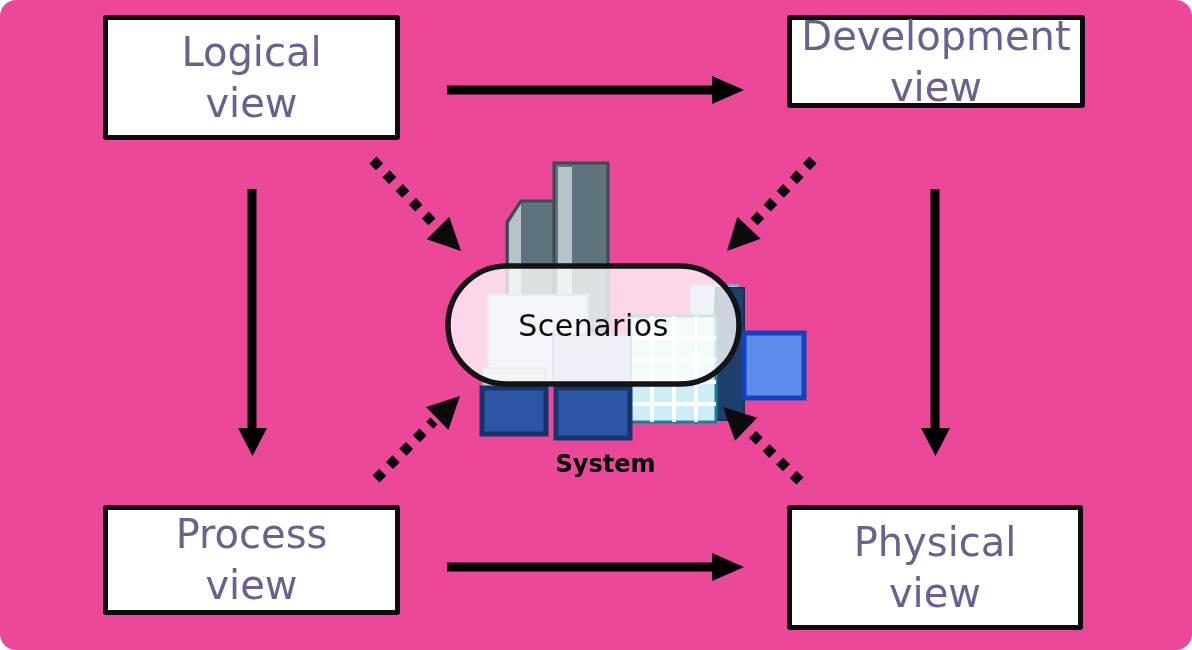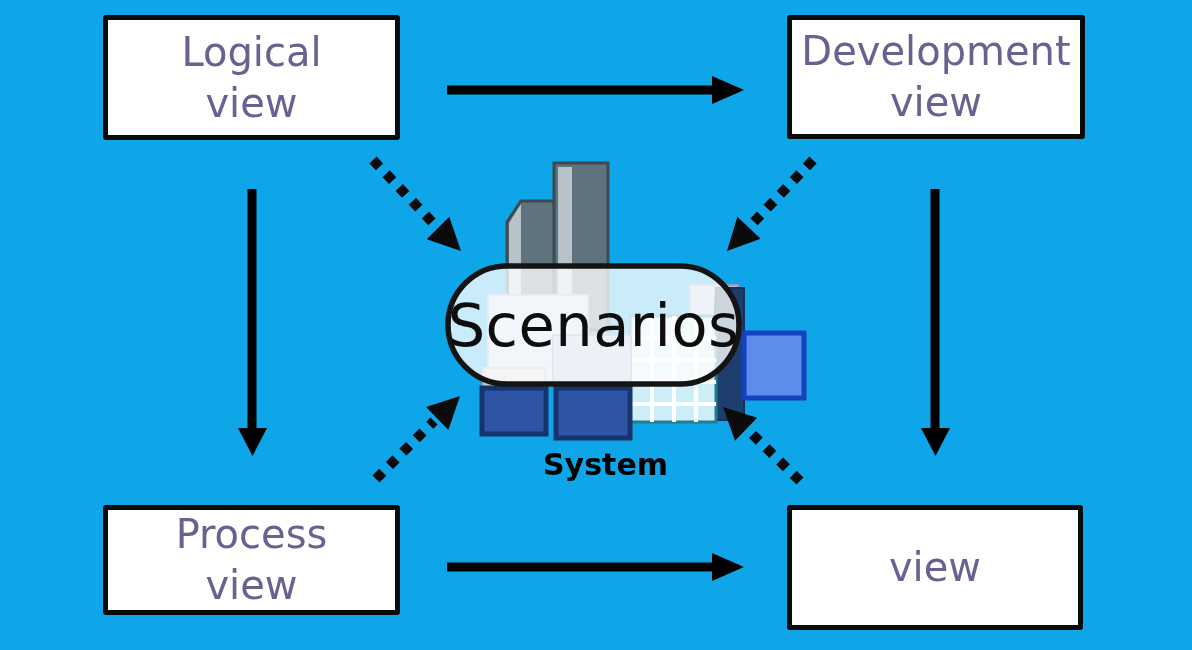--- a/index.html
+++ b/index.html
@@ -1,34 +1,35 @@
 <!DOCTYPE html>
 <html><head>
 <meta charset="utf-8">
 <style>
   html,body{margin:0;padding:0;background:#ffffff;}
   #stage{
-    position:relative;width:1192px;height:650px;background:#0ea5e9;overflow:hidden;
+    position:relative;width:1192px;height:650px;background:#ec4899;overflow:hidden;
     font-family:"DejaVu Sans", "Liberation Sans", sans-serif;
+    border-radius:16px;
   }
   #diagram-svg{position:absolute;left:0;top:0;width:1192px;height:650px;}
   .view-box{
     position:absolute;box-sizing:border-box;background:#ffffff;
     border:5px solid #0b0b0b;border-radius:3px;
     display:flex;flex-direction:column;align-items:center;justify-content:center;
     text-align:center;color:#6b6090;font-size:40px;line-height:51px;
   }
   .center-label{
     position:absolute;left:445px;top:263px;width:297px;height:124px;
     display:flex;align-items:center;justify-content:center;
-    font-size:59px;color:#0d0d0d;letter-spacing:0.5px;
+    font-size:30px;color:#0d0d0d;letter-spacing:0.5px;
   }
   .caption{
     position:absolute;left:418px;top:444px;width:375px;
-    text-align:center;font-weight:bold;font-size:30px;line-height:41px;color:#000000;
+    text-align:center;font-weight:bold;font-size:24px;line-height:41px;color:#000000;
   }
 </style>
 </head>
 <body>
 
 <div id="stage">
 
   <svg id="diagram-svg" viewBox="0 0 1192 650" xmlns="http://www.w3.org/2000/svg">
 
     <g>
@@ -105,31 +106,32 @@
         <polygon points="723,407 757.2,417.7 735,440.7" stroke="none"></polygon>
       </g>
     </g>
   </svg>
 
   <div class="view-box" style="left:103px;top:15px;width:297px;height:125px">
     <div>Logical</div>
     <div>view</div>
   </div>
 
-  <div class="view-box" style="left:787px;top:15px;width:298px;height:124px">
+  <div class="view-box" style="left:787px;top:15px;width:298px;height:93px">
     <div>Development</div>
     <div>view</div>
   </div>
 
   <div class="view-box" style="left:103px;top:505px;width:297px;height:110px">
     <div>Process</div>
     <div>view</div>
   </div>
 
   <div class="view-box" style="left:787px;top:505px;width:296px;height:125px">
+    <div>Physical</div>
     <div>view</div>
   </div>
 
   <div class="center-label">Scenarios</div>
 
   <div class="caption">
     <div>System</div>
   </div>
 
 </div>

